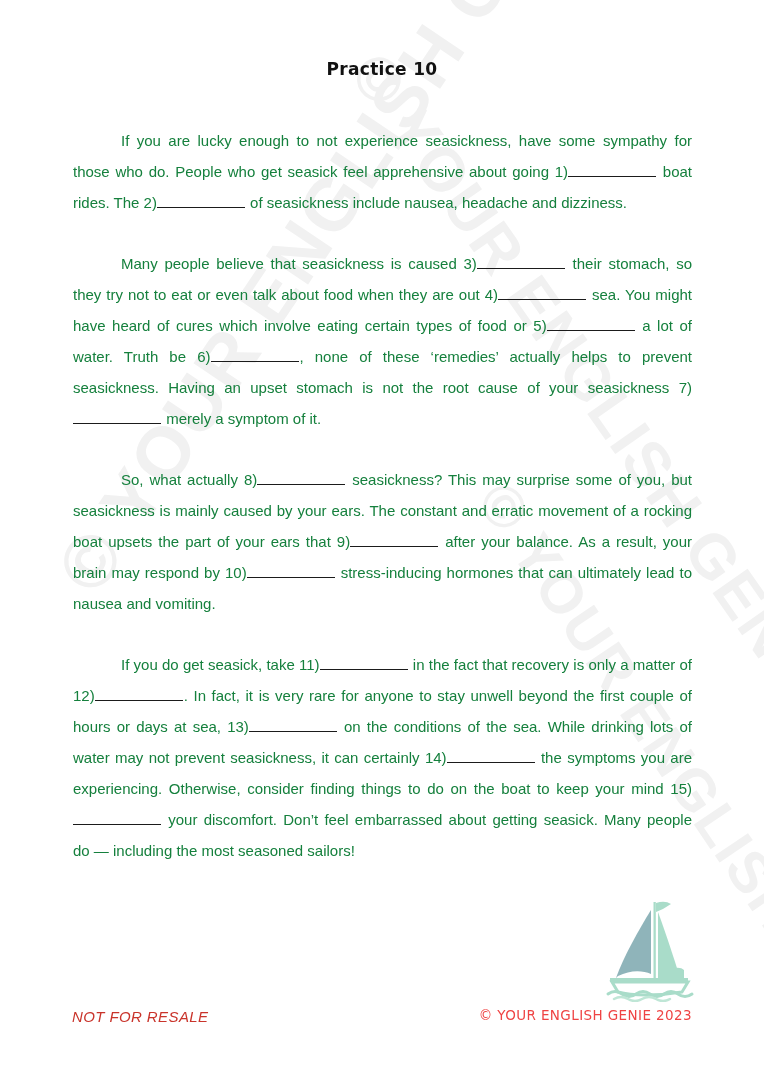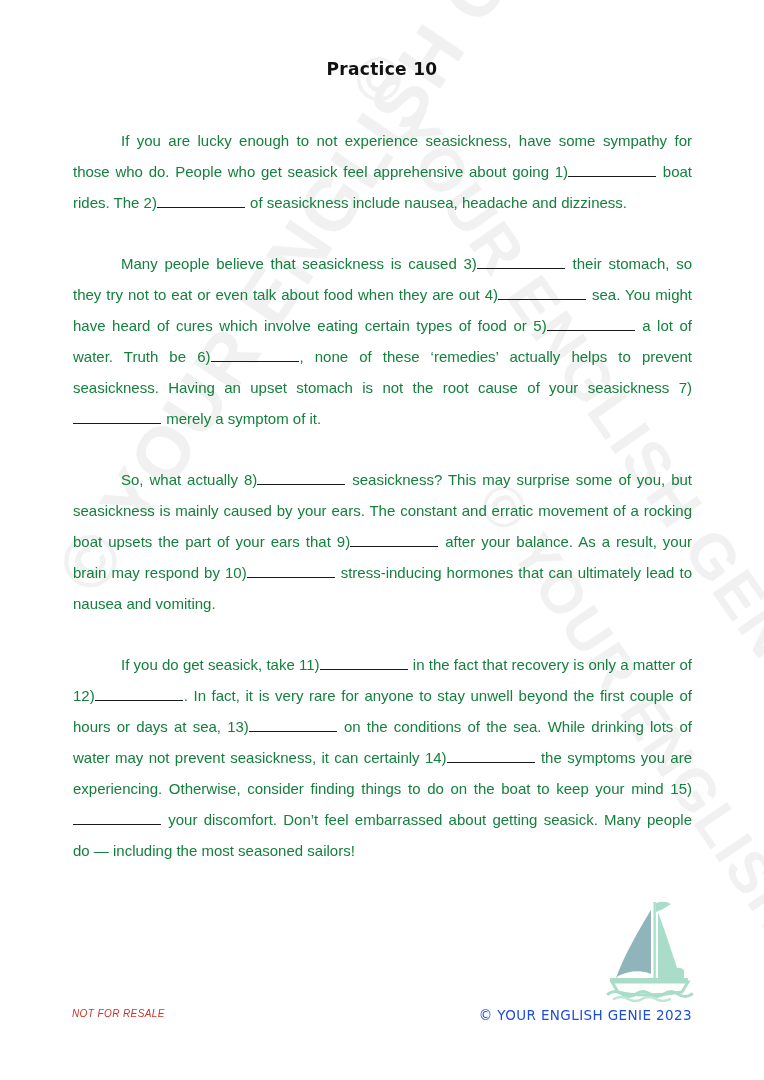--- a/index.html
+++ b/index.html
@@ -115,32 +115,32 @@
     z-index: 2;
   }
 
   
   .footer-left {
     position: absolute;
     left: 72px;
     top: 1008px;
     font-family: "Liberation Sans", sans-serif;
     font-style: italic;
-    font-size: 10px;
+    font-size: 15px;
     color: #c9342b;
     letter-spacing: 0.4px;
     z-index: 2;
   }
   .footer-right {
     position: absolute;
     right: 72px;
     top: 1007px;
     font-family: "DejaVu Sans", sans-serif;
     font-size: 13.5px;
-    color: #1d4ed8;
+    color: #ef4444;
     letter-spacing: 0.4px;
     z-index: 2;
   }
 </style>
 </head>
 <body>
 
 <div class="page">
 
   <div class="watermark-layer">

